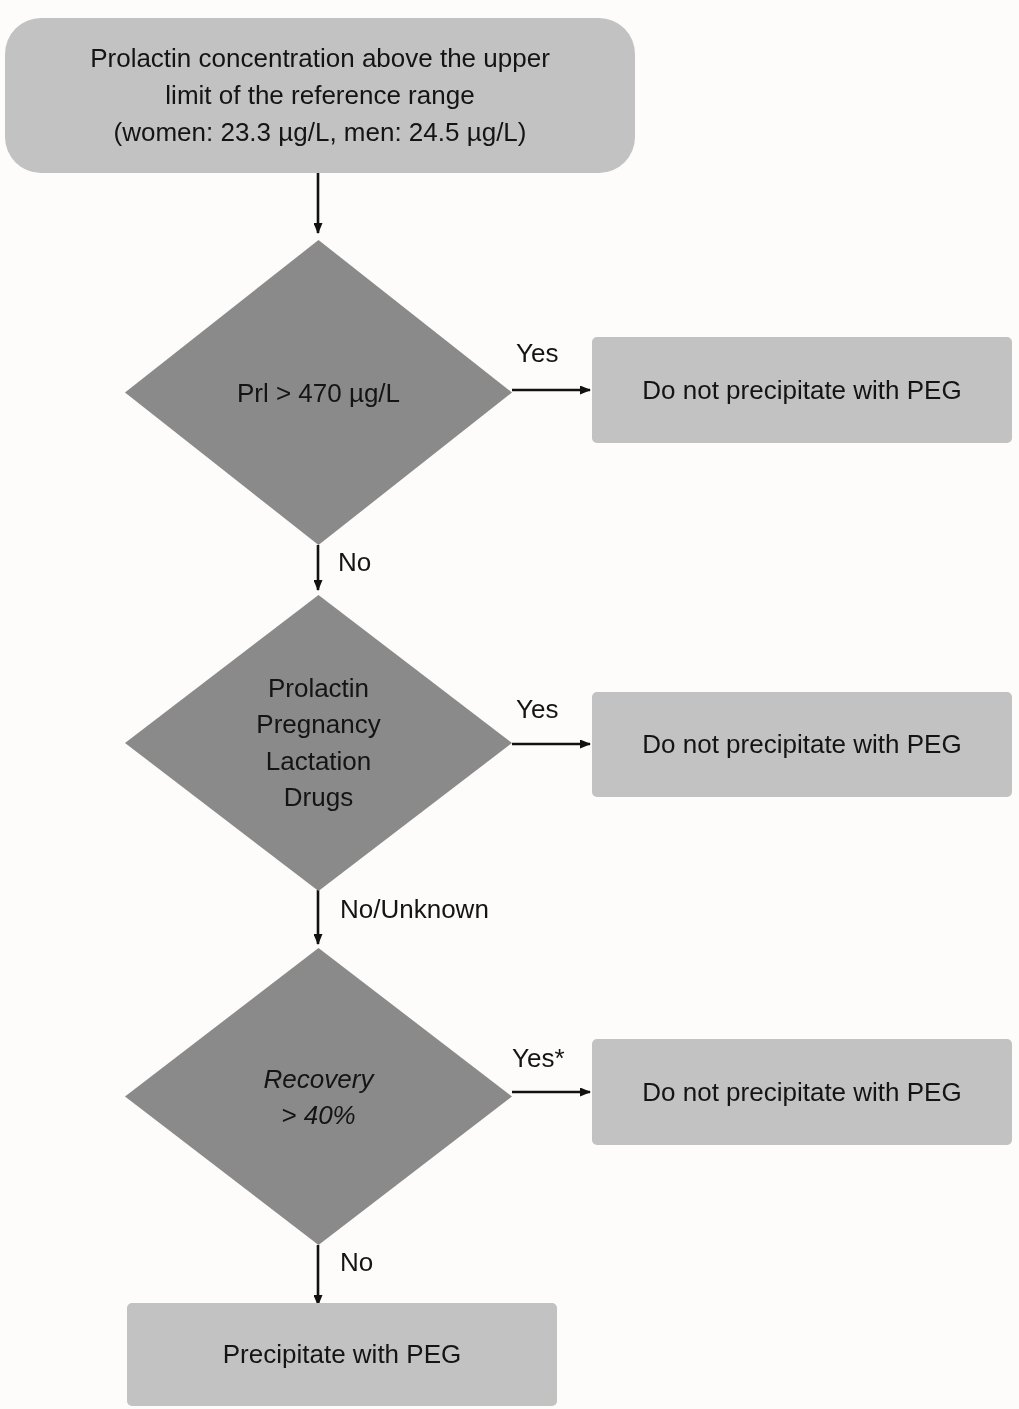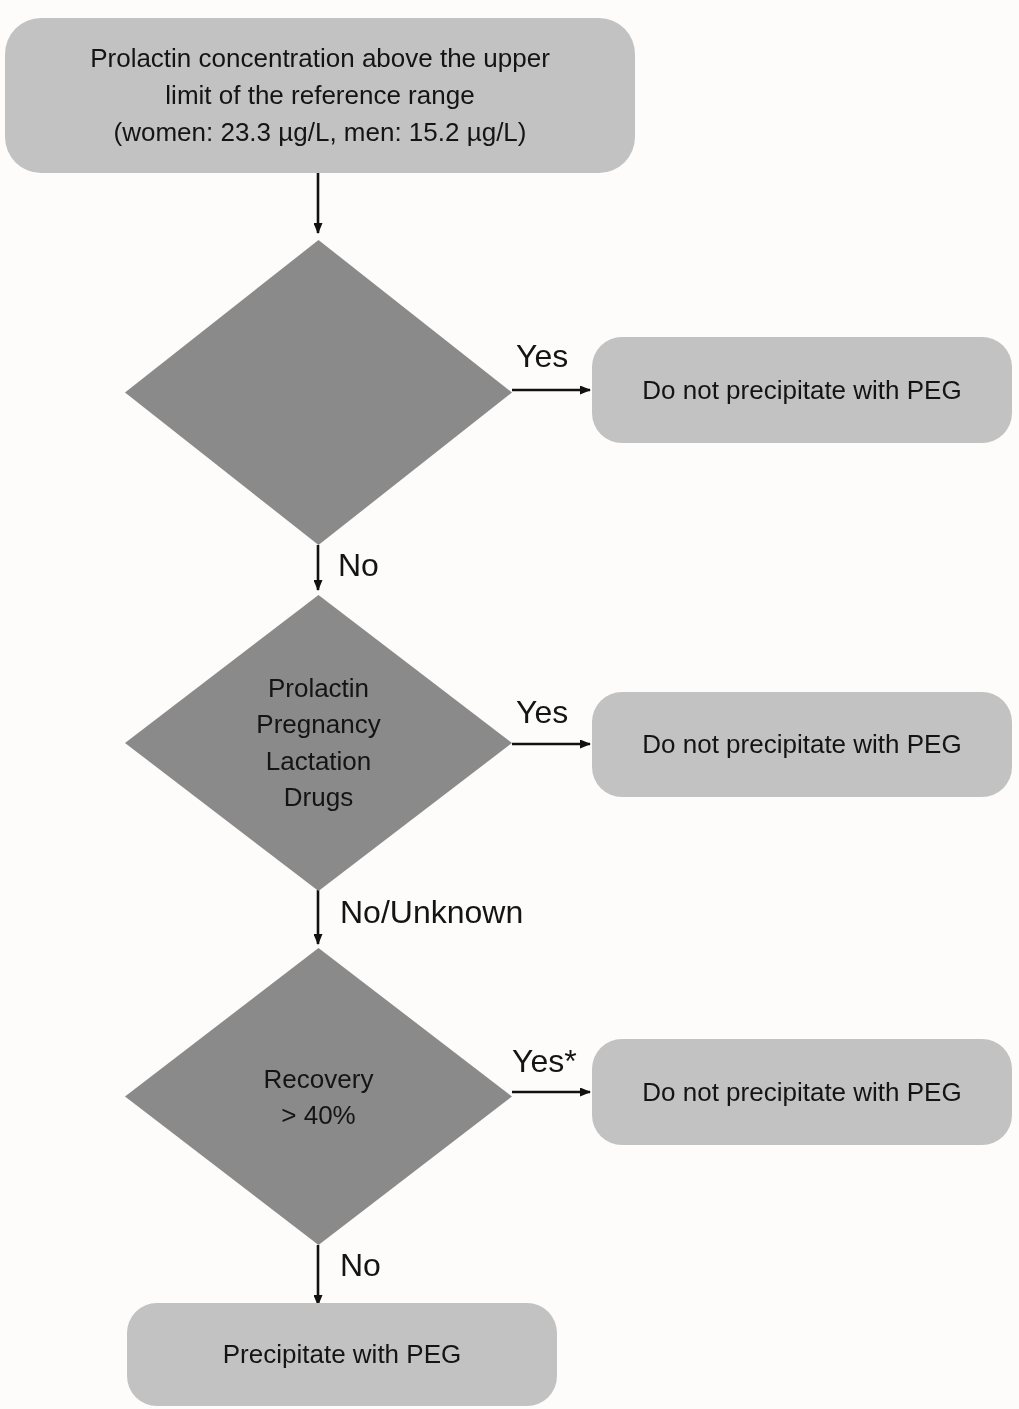--- a/index.html
+++ b/index.html
@@ -26,21 +26,21 @@
     box-sizing: border-box;
     display: flex;
     align-items: center;
     justify-content: center;
     text-align: center;
     color: #141414;
   }
   
   .pill {
     background: #c2c2c2;
-    border-radius: 30px;
+    border-radius: 5px;
     line-height: 1.32;
   }
   .pill.start {
     border-radius: 36px;
     font-size: 26px;
     line-height: 1.42;
     padding: 6px 16px;
   }
   .pill.action {
     font-size: 26px;
@@ -63,21 +63,21 @@
     text-align: center;
     font-size: 26px;
     line-height: 1.40;
     color: #141414;
     top: 50%;
     transform: translateY(-50%);
     pointer-events: none;
   }
   .edge-label {
     position: absolute;
-    font-size: 32px;
+    font-size: 26px;
     color: #141414;
     white-space: nowrap;
     line-height: 1;
   }
   svg.connectors {
     position: absolute;
     left: 0; top: 0;
     width: 1019px;
     height: 1409px;
     pointer-events: none;
@@ -107,43 +107,46 @@
 
     <line x1="512" y1="1092" x2="590" y2="1092" stroke="#111111" stroke-width="2.6" marker-end="url(#arrowhead)"></line>
 
     <line x1="318" y1="1245" x2="318" y2="1305" stroke="#111111" stroke-width="2.6" marker-end="url(#arrowhead)"></line>
   </svg>
 
   <div class="node pill start" style="left:5px; top:18px; width:630px; height:155px;">
     <div>
       <div>Prolactin concentration above the upper</div>
       <div>limit of the reference range</div>
-      <div>(women: 23.3 µg/L, men: 15.2 µg/L)</div>
+      <div>(women: 23.3 µg/L, men: 24.5 µg/L)</div>
     </div>
   </div>
 
   <div class="diamond-wrap" style="left:125px; top:240px; width:387px; height:305px;">
     <svg class="diamond-shape" viewBox="0 0 387 305" preserveAspectRatio="none" xmlns="http://www.w3.org/2000/svg">
       <polygon points="193.5,0 387,152.5 193.5,305 0,152.5" fill="#8a8a8a"></polygon>
     </svg>
+    <div class="diamond-label">
+      <div>Prl &gt; 470 µg/L</div>
+    </div>
   </div>
 
   <div class="diamond-wrap" style="left:125px; top:595px; width:387px; height:296px;">
     <svg class="diamond-shape" viewBox="0 0 387 296" preserveAspectRatio="none" xmlns="http://www.w3.org/2000/svg">
       <polygon points="193.5,0 387,148 193.5,296 0,148" fill="#8a8a8a"></polygon>
     </svg>
     <div class="diamond-label">
       <div>Prolactin</div>
       <div>Pregnancy</div>
       <div>Lactation</div>
       <div>Drugs</div>
     </div>
   </div>
 
-  <div class="diamond-wrap" style="left:125px; top:948px; width:387px; height:297px;">
+  <div class="diamond-wrap" style="left:125px; top:948px; width:387px; height:297px;font-style:italic;">
     <svg class="diamond-shape" viewBox="0 0 387 297" preserveAspectRatio="none" xmlns="http://www.w3.org/2000/svg">
       <polygon points="193.5,0 387,148.5 193.5,297 0,148.5" fill="#8a8a8a"></polygon>
     </svg>
     <div class="diamond-label">
       <div>Recovery</div>
       <div>&gt; 40%</div>
     </div>
   </div>
 
   <div class="node pill action" style="left:592px; top:337px; width:420px; height:106px;">

